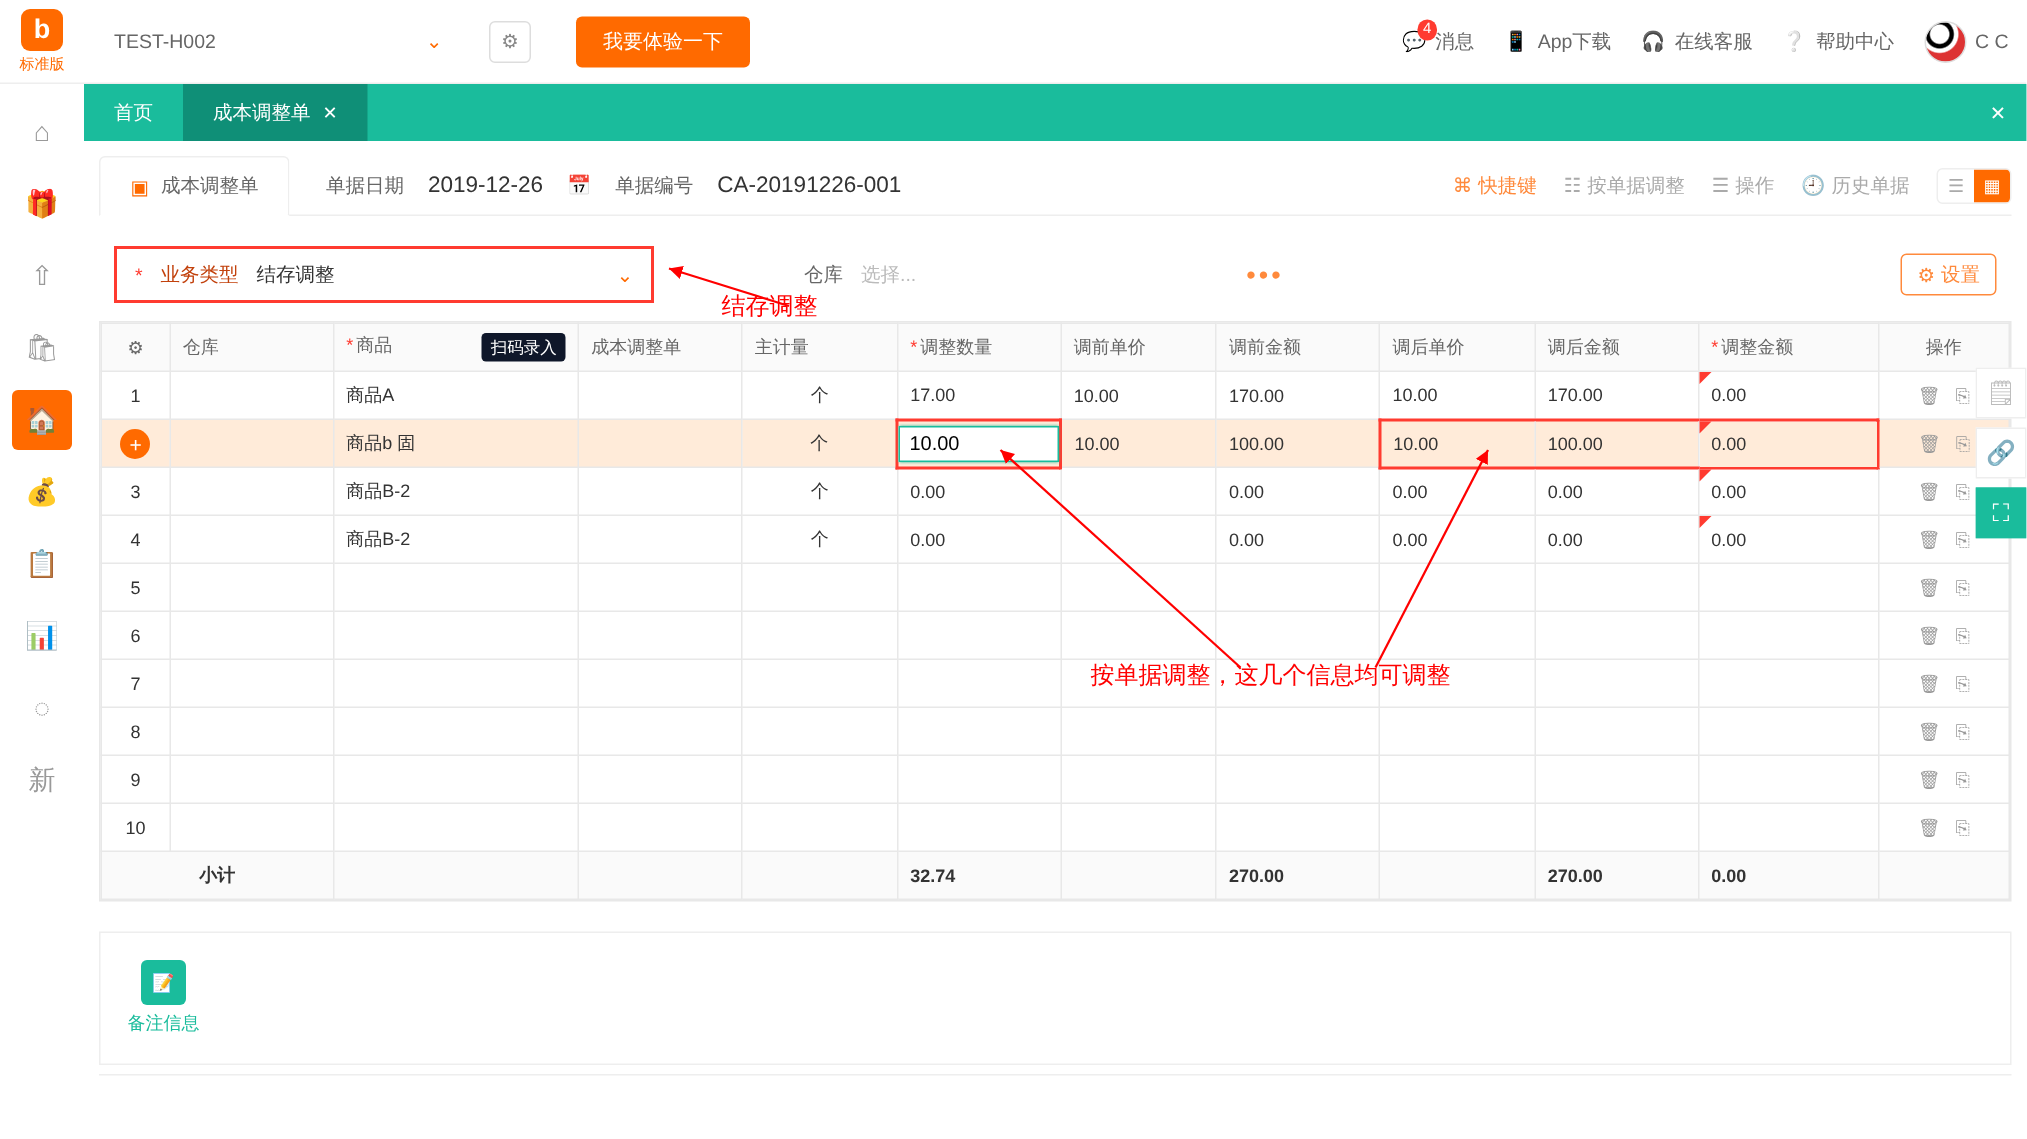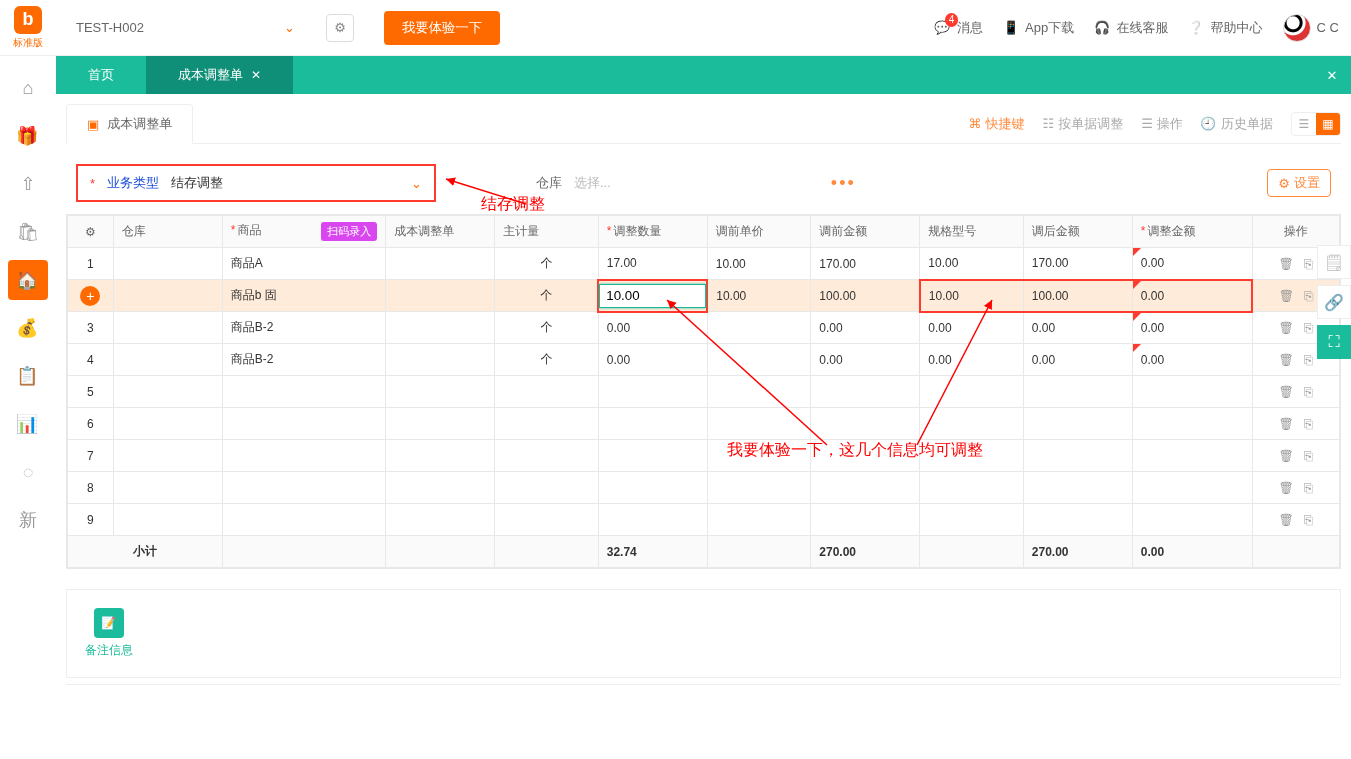--- a/index.html
+++ b/index.html
@@ -15,21 +15,21 @@
 .gear-small { width: 28px; height: 28px; border: 1px solid #ddd; border-radius: 4px; display: flex; align-items: center; justify-content: center; color: #888; margin-left: 10px; }
 .try-btn { margin-left: 30px; background: #ff6a00; color: #fff; border: none; padding: 8px 18px; border-radius: 4px; cursor: pointer; }
 .top-spacer { flex: 1; }
 .top-items { display: flex; align-items: center; gap: 20px; color: #666; }
 .top-item { display: flex; align-items: center; gap: 6px; cursor: pointer; position: relative; }
 .msg-badge { position: absolute; top: -6px; left: 10px; background: #ff3b30; color: #fff; font-size: 10px; border-radius: 8px; padding: 0 4px; line-height: 14px; }
 .avatar { width: 28px; height: 28px; border-radius: 50%; background: radial-gradient(circle at 35% 30%, #fff 6px, #000 7px 9px, #fff 10px 12px, #d33 13px); border: 1px solid #ddd; }
 
 
 .tabs-bar { background: #1abc9c; height: 38px; display: flex; align-items: stretch; position: relative; margin-left: 56px; }
-.tabs-bar .tab { display: flex; align-items: center; padding: 0 32px; color: #fff; font-size: 13px; cursor: pointer; }
+.tabs-bar .tab { display: flex; align-items: center; padding: 0 20px; color: #fff; font-size: 13px; cursor: pointer; }
 .tabs-bar .tab.active { background: #0f8f77; }
 .tabs-bar .tab .close { margin-left: 8px; font-size: 12px; }
 .tabs-bar .close-all { position: absolute; right: 0; top: 0; bottom: 0; width: 38px; background: #1abc9c; display: flex; align-items: center; justify-content: center; color: #fff; cursor: pointer; }
 
 
 .layout { display: flex; }
 .left-nav { width: 56px; display: flex; flex-direction: column; align-items: center; padding-top: 12px; gap: 8px; }
 .nav-item { width: 40px; height: 40px; display: flex; align-items: center; justify-content: center; color: #999; border-radius: 4px; cursor: pointer; font-size: 18px; }
 .nav-item.active { background: #ff6a00; color: #fff; }
 
@@ -45,40 +45,40 @@
 .doc-toolbar .tb-item { display: flex; align-items: center; gap: 4px; cursor: pointer; }
 .doc-toolbar .tb-item.orange { color: #ff8a3c; }
 .view-toggle { display: flex; border: 1px solid #eee; border-radius: 4px; overflow: hidden; }
 .view-toggle div { width: 24px; height: 22px; display: flex; align-items: center; justify-content: center; font-size: 12px; color: #aaa; }
 .view-toggle div.on { background: #ff6a00; color: #fff; }
 
 
 .filter-row { display: flex; align-items: center; padding: 20px 10px 12px; gap: 40px; position: relative; }
 .biz-type { border: 2px solid #ff3b30; padding: 8px 12px; display: flex; align-items: center; gap: 12px; width: 360px; position: relative; }
 .biz-type .req { color: #ff3b30; }
-.biz-type .label { color: #1d4ed8; }
+.biz-type .label { color: #c2410c; }
 .biz-type .val { color: #333; }
 .biz-type .chev { color: #ff6a00; margin-left: auto; }
 .warehouse-sel { display: flex; align-items: center; gap: 12px; color: #666; margin-left: 60px; }
 .warehouse-sel .ph { color: #bbb; }
 .dots { color: #ff8a3c; font-size: 18px; letter-spacing: 2px; margin-left: 180px; }
 .settings-btn { margin-left: auto; border: 1px solid #ff8a3c; color: #ff8a3c; border-radius: 4px; padding: 4px 10px; cursor: pointer; display: flex; align-items: center; gap: 4px; }
 
 
 .anno-text { position: absolute; color: #ff0000; font-size: 16px; pointer-events: none; }
 .anno-arrow { position: absolute; pointer-events: none; }
 
 
 .table-wrap { border: 1px solid #e8e8e8; position: relative; }
 table { width: 100%; border-collapse: collapse; table-layout: fixed; }
 th, td { border: 1px solid #e8e8e8; height: 32px; padding: 0 8px; text-align: left; font-size: 12px; vertical-align: middle; }
 th { background: #fafafa; color: #666; font-weight: normal; text-align: left; }
 th.center, td.center { text-align: center; }
 th .req { color: #ff3b30; margin-right: 2px; }
-.scan-btn { float: right; background: #d946ef; color: #fff; font-size: 11px; padding: 2px 6px; border-radius: 3px; }
+.scan-btn { float: right; background: #0f172a; color: #fff; font-size: 11px; padding: 2px 6px; border-radius: 3px; }
 tr.active-row td { background: #ffebd9; }
 .row-idx-btn { width: 20px; height: 20px; border-radius: 50%; background: #ff6a00; color: #fff; display: inline-flex; align-items: center; justify-content: center; font-size: 14px; }
 td input.cell-input { width: 100%; height: 24px; border: 1px solid #1abc9c; padding: 0 6px; box-shadow: 0 0 2px #1abc9c; }
 .red-box { border: 2px solid #ff3b30; padding: 0; }
 .corner-mark { position: relative; }
 .corner-mark::before { content: ''; position: absolute; top: 0; left: 0; border-top: 8px solid #ff3b30; border-right: 8px solid transparent; }
 .act-btns { display: flex; gap: 10px; justify-content: center; }
 .act-btns span { color: #999; cursor: pointer; }
 tfoot td { background: #fafafa; font-weight: bold; }
 
@@ -165,20 +165,27 @@
       </div>
       <div class="close-all">✕</div>
     </div>
 
     <div class="main">
 
       <div class="doc-header">
         <div class="doc-tab">
           <span class="doc-icon">▣</span>
           <span>成本调整单</span>
+        </div>
+        <div class="doc-meta">
+          <span>单据日期</span>
+          <span class="date-val">2019-12-26</span>
+          <span class="cal-icon">📅</span>
+          <span>单据编号</span>
+          <span class="date-val">CA-20191226-001</span>
         </div>
         <div class="doc-toolbar">
           <div class="tb-item orange">⌘ <span>快捷键</span></div>
           <div class="tb-item">☷ <span>按单据调整</span></div>
           <div class="tb-item">☰ <span>操作</span></div>
           <div class="tb-item">🕘 <span>历史单据</span></div>
           <div class="view-toggle">
             <div>☰</div>
             <div class="on">▦</div>
           </div>
@@ -229,21 +236,21 @@
           <thead>
             <tr>
               <th class="center">⚙</th>
               <th>仓库</th>
               <th><span class="req">*</span><span>商品</span><span class="scan-btn">扫码录入</span></th>
               <th>成本调整单</th>
               <th>主计量</th>
               <th><span class="req">*</span><span>调整数量</span></th>
               <th>调前单价</th>
               <th>调前金额</th>
-              <th>规格型号</th>
+              <th>调后单价</th>
               <th>调后金额</th>
               <th><span class="req">*</span><span>调整金额</span></th>
               <th class="center">操作</th>
             </tr>
           </thead>
           <tbody id="tbody">
               <tr>
                 <td class="center">1</td>
                 <td></td>
                 <td>商品A</td>
@@ -390,20 +397,39 @@
                 <td class=""></td>
                 <td class="center">
                   <div class="act-btns">
                     <span>🗑</span>
                     <span>⎘</span>
                   </div>
                 </td>
               </tr>
               <tr>
                 <td class="center">9</td>
+                <td></td>
+                <td></td>
+                <td></td>
+                <td class="center"></td>
+                <td></td>
+                <td></td>
+                <td></td>
+                <td></td>
+                <td></td>
+                <td class=""></td>
+                <td class="center">
+                  <div class="act-btns">
+                    <span>🗑</span>
+                    <span>⎘</span>
+                  </div>
+                </td>
+              </tr>
+              <tr>
+                <td class="center">10</td>
                 <td></td>
                 <td></td>
                 <td></td>
                 <td class="center"></td>
                 <td></td>
                 <td></td>
                 <td></td>
                 <td></td>
                 <td></td>
                 <td class=""></td>
@@ -434,21 +460,21 @@
 
         <svg class="anno-arrow" style="left:530px; top:70px;" width="420" height="170">
           <defs>
               <marker id="ah2" markerWidth="8" markerHeight="8" refX="6" refY="3" orient="auto">
                 <path d="M0,0 L6,3 L0,6 Z" fill="#ff0000"></path>
               </marker>
             </defs>
           <line x1="230" y1="160" x2="70" y2="15" stroke="#ff0000" stroke-width="1.5" marker-end="url(#ah2)"></line>
           <line x1="320" y1="160" x2="395" y2="15" stroke="#ff0000" stroke-width="1.5" marker-end="url(#ah2)"></line>
         </svg>
-        <div class="anno-text" style="left:660px; top:225px;">我要体验一下，这几个信息均可调整</div>
+        <div class="anno-text" style="left:660px; top:225px;">按单据调整，这几个信息均可调整</div>
       </div>
 
       <div class="remarks">
         <div class="remarks-label">
           <div class="remarks-icon">📝</div>
           <span>备注信息</span>
         </div>
       </div>
 
       <div class="bottom-actions">

